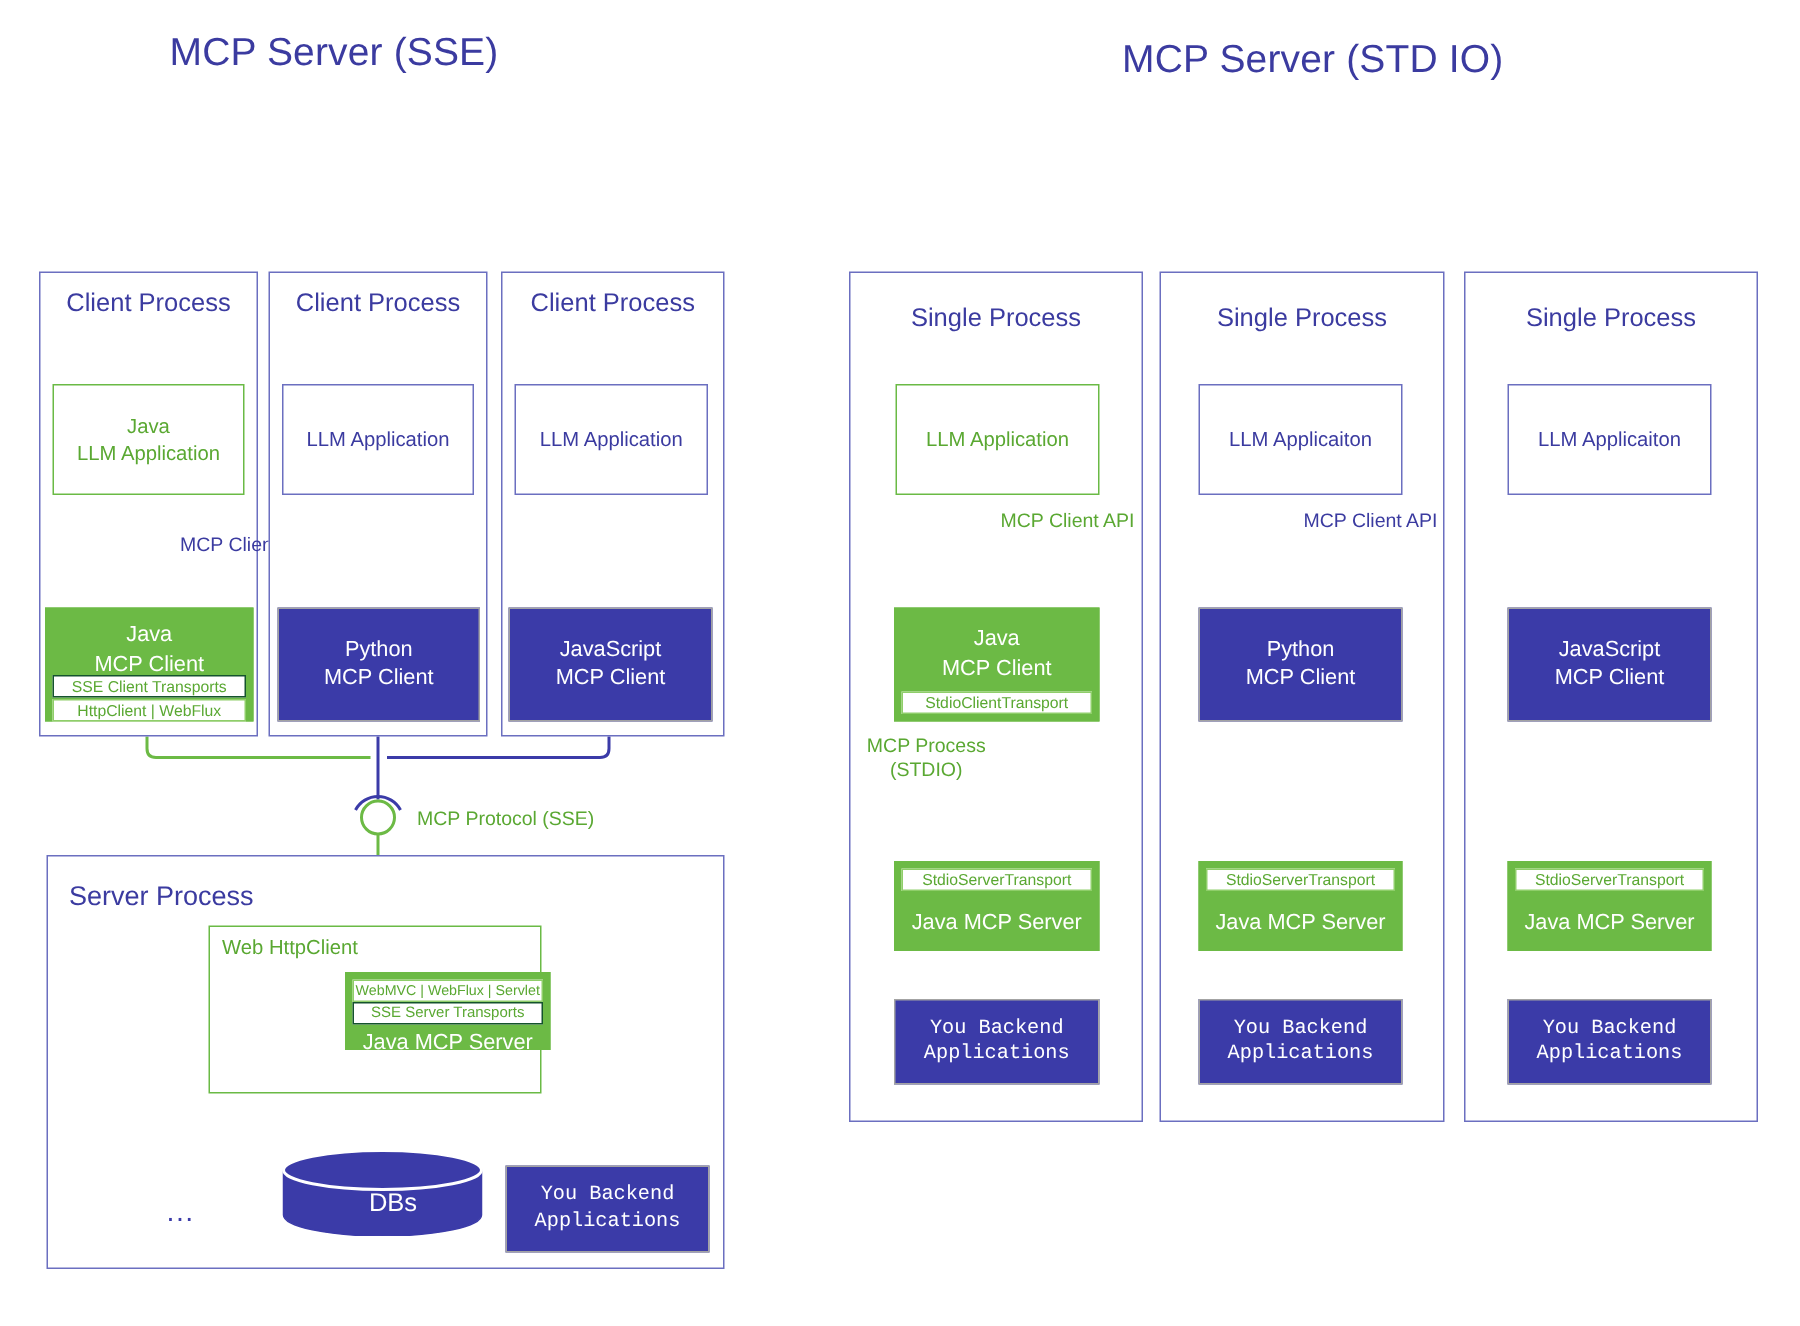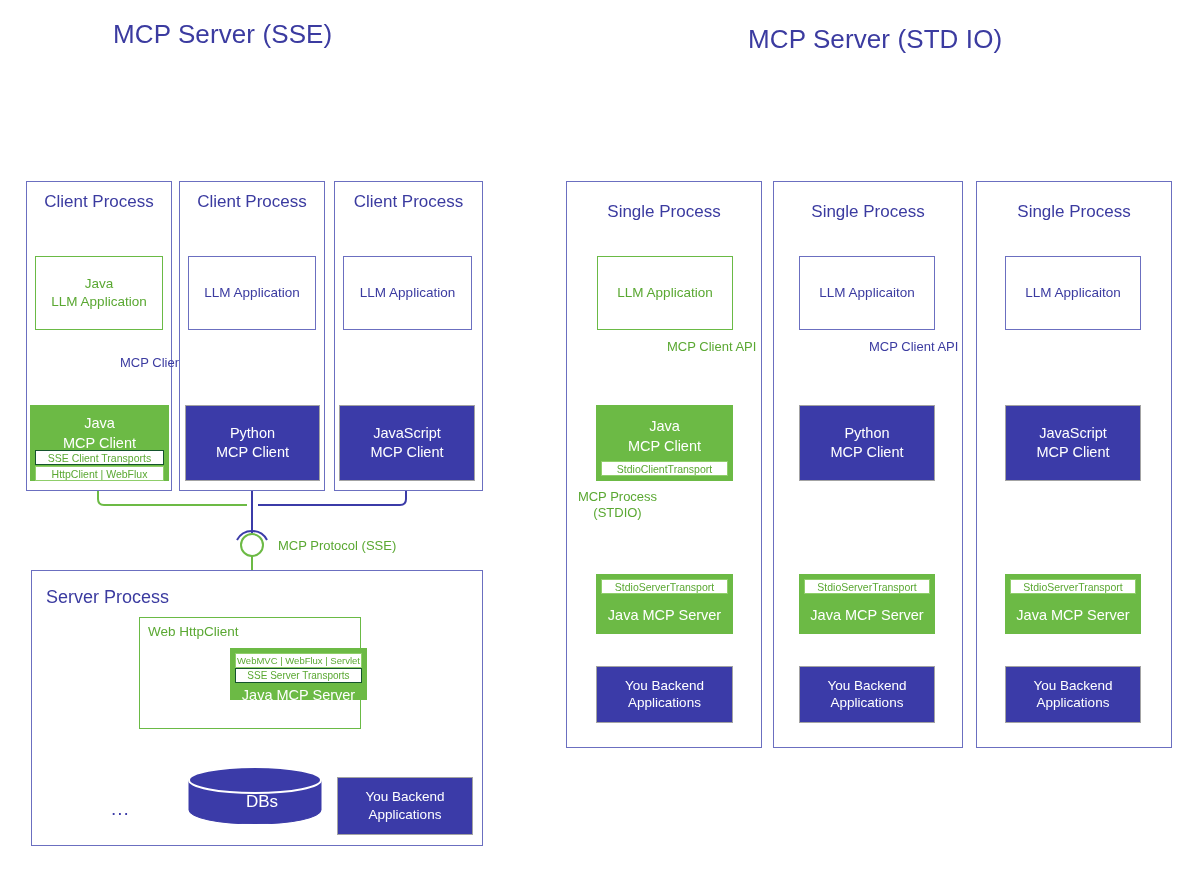--- a/index.html
+++ b/index.html
@@ -72,21 +72,21 @@
     left: 0; right: 0;
     top: 50%;
     transform: translateY(-50%);
     text-align: center;
     line-height: 1.3;
     white-space: pre-line;
   }
   .txt-blue  { color: #3b3ba0; font-size: 13.5px; }
   .txt-green { color: #5aa832; font-size: 13.5px; }
   .txt-white { color: #ffffff; font-size: 14.5px; }
-  .txt-white-sm { color: #ffffff; font-size: 13.5px; }
+  .txt-white-sm { color: #ffffff; font-size: 13.5px; font-family: Liberation Mono, monospace; }
 
   
   .strip {
     position: absolute;
     left: 4px; right: 4px;
     height: 15px;
     background: #ffffff;
     border: 1px solid #ffffff;
     display: flex;
     align-items: center;

